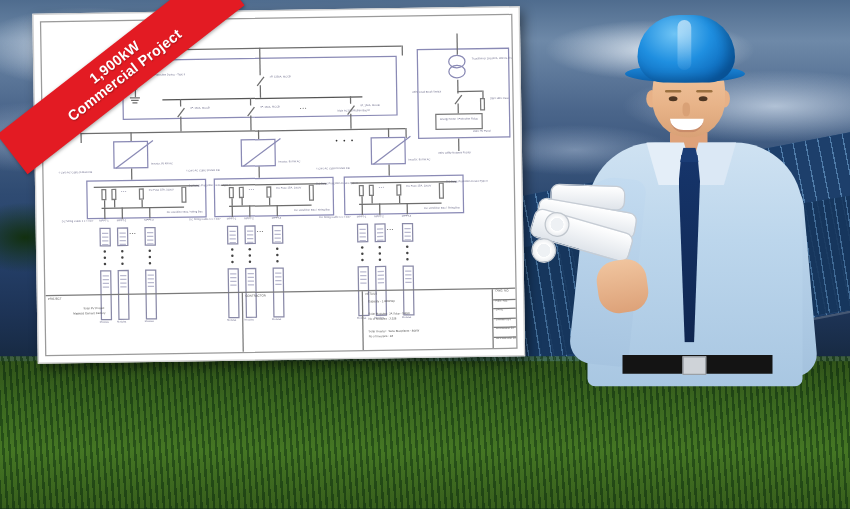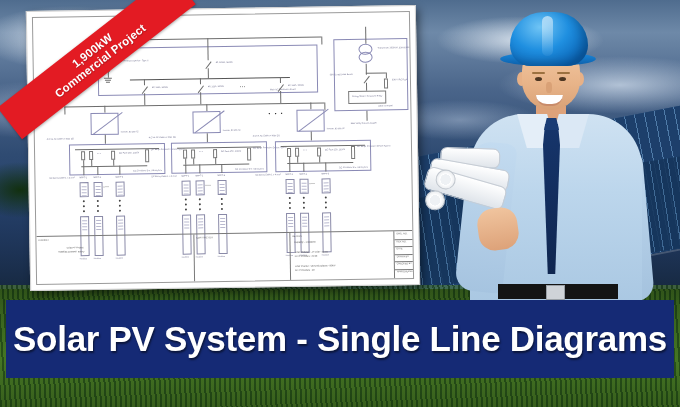--- a/index.html
+++ b/index.html
@@ -554,17 +554,14 @@
       <div class="roll a"></div>
       <div class="roll b"></div>
       <div class="roll-end b"></div>
       <div class="roll-end a"></div>
     </div>
     <div class="hand"></div>
     <div class="belt"></div>
     <div class="buckle"></div>
   </div>
 
-  <div class="banner">
-    <h1>Solar PV System - Single Line Diagrams</h1>
-  </div>
 
 </div>
 
 </body></html>

